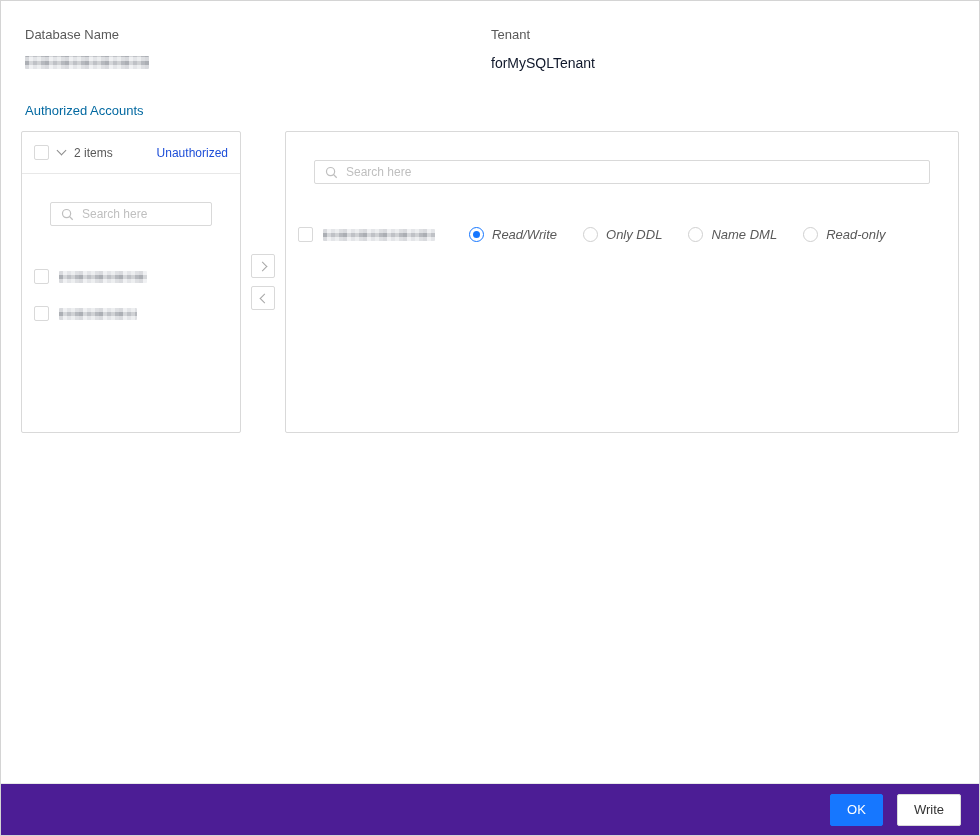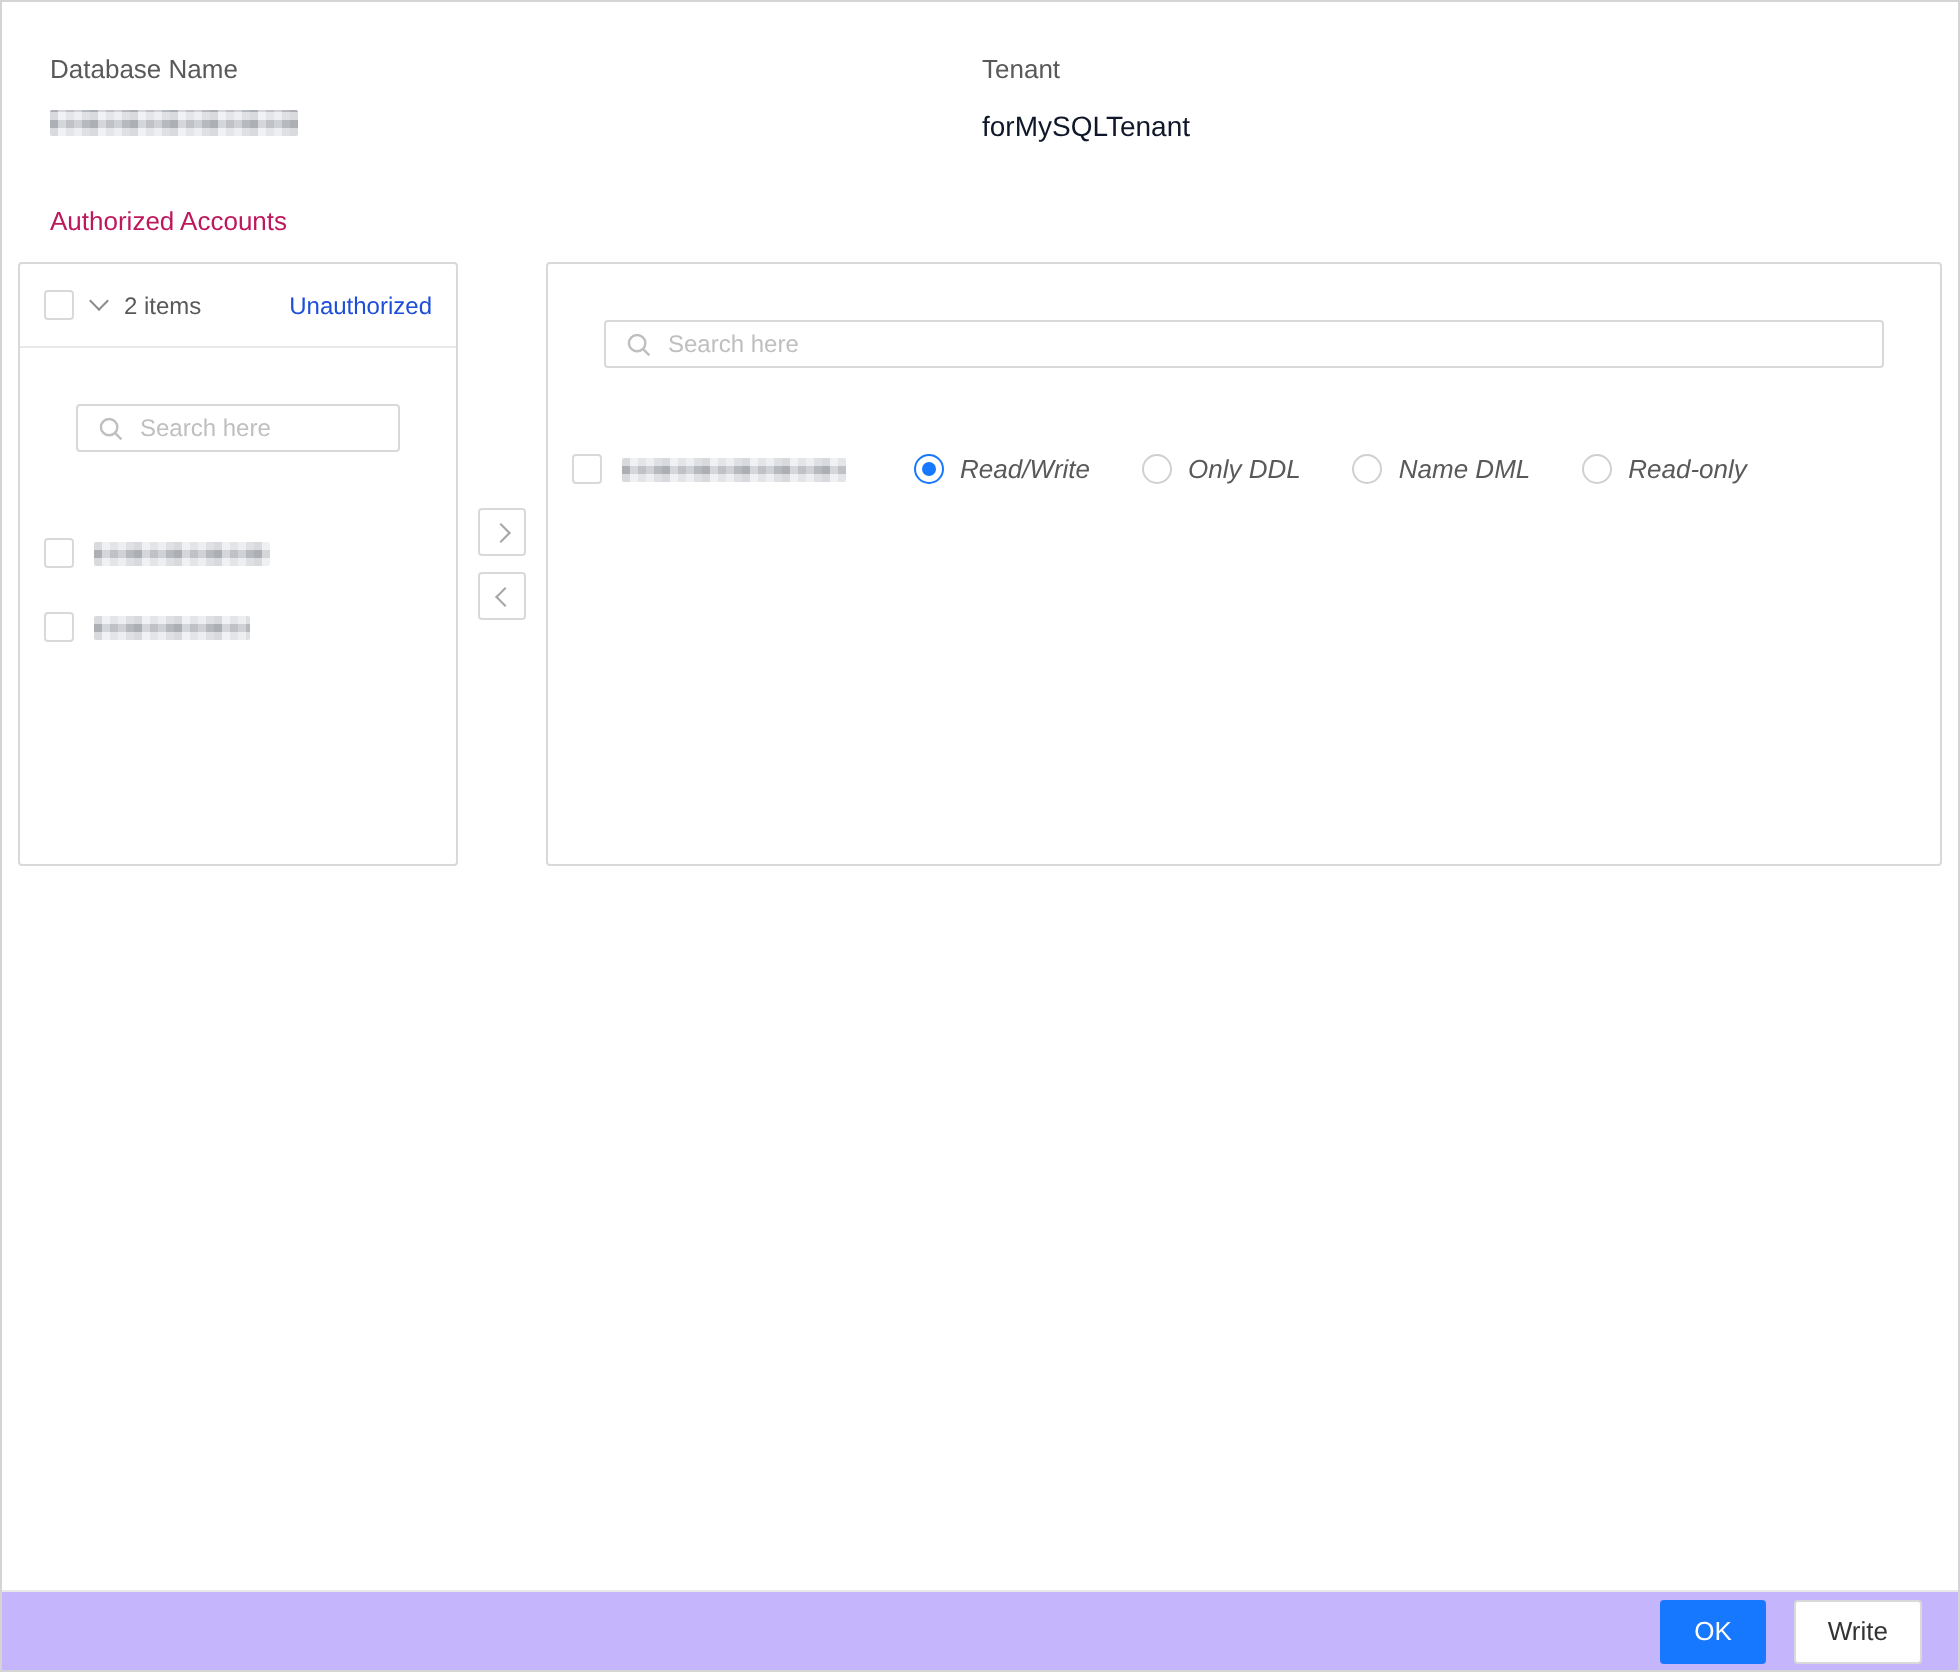--- a/index.html
+++ b/index.html
@@ -29,24 +29,24 @@
     border-radius: 1px;
     background-image:
       repeating-linear-gradient(0deg, rgba(255,255,255,0.45) 0 4px, rgba(0,0,0,0.07) 4px 8px),
       repeating-linear-gradient(90deg, #b9bcc2 0 4px, #e4e6e9 4px 8px, #cdd0d5 8px 12px, #dfe1e4 12px 16px, #c4c7cc 16px 20px);
   }
   .mosaic-db { width: 124px; }
   .mosaic-a1 { width: 88px; height: 12px; }
   .mosaic-a2 { width: 78px; height: 12px; }
   .mosaic-a3 { width: 112px; height: 12px; }
 
-  .section-label { font-size: 13px; color: #be185d; margin: 30px 24px 13px 24px; }
-
-  
-  .transfer { display: flex; padding: 0 8px; align-items: stretch; justify-content: center; }
+  .section-label { font-size: 13px; color: #0369a1; margin: 30px 24px 13px 24px; }
+
+  
+  .transfer { display: flex; padding: 0 20px; align-items: stretch; justify-content: center; }
   .panel {
     border: 1px solid #d9d9d9;
     border-radius: 2px;
     height: 302px;
     background: #fff;
     display: flex;
     flex-direction: column;
   }
   .panel-left { width: 220px; }
   .panel-right { flex: 1; }
@@ -152,23 +152,23 @@
     justify-content: center;
     cursor: pointer;
     padding: 0;
   }
   .move-btn .chevron { border-color: #a6a6a6; }
 
   
   .footer {
     position: absolute;
     left: 0; right: 0; bottom: 0;
-    height: 40px;
+    height: 52px;
     border-top: 1px solid #e8e8e8;
-    background: #c4b5fd;
+    background: #4c1d95;
     display: flex;
     align-items: center;
     justify-content: flex-end;
     gap: 14px;
     padding: 0 18px;
   }
   .btn {
     height: 32px;
     padding: 0 16px;
     border: 1px solid #d9d9d9;

